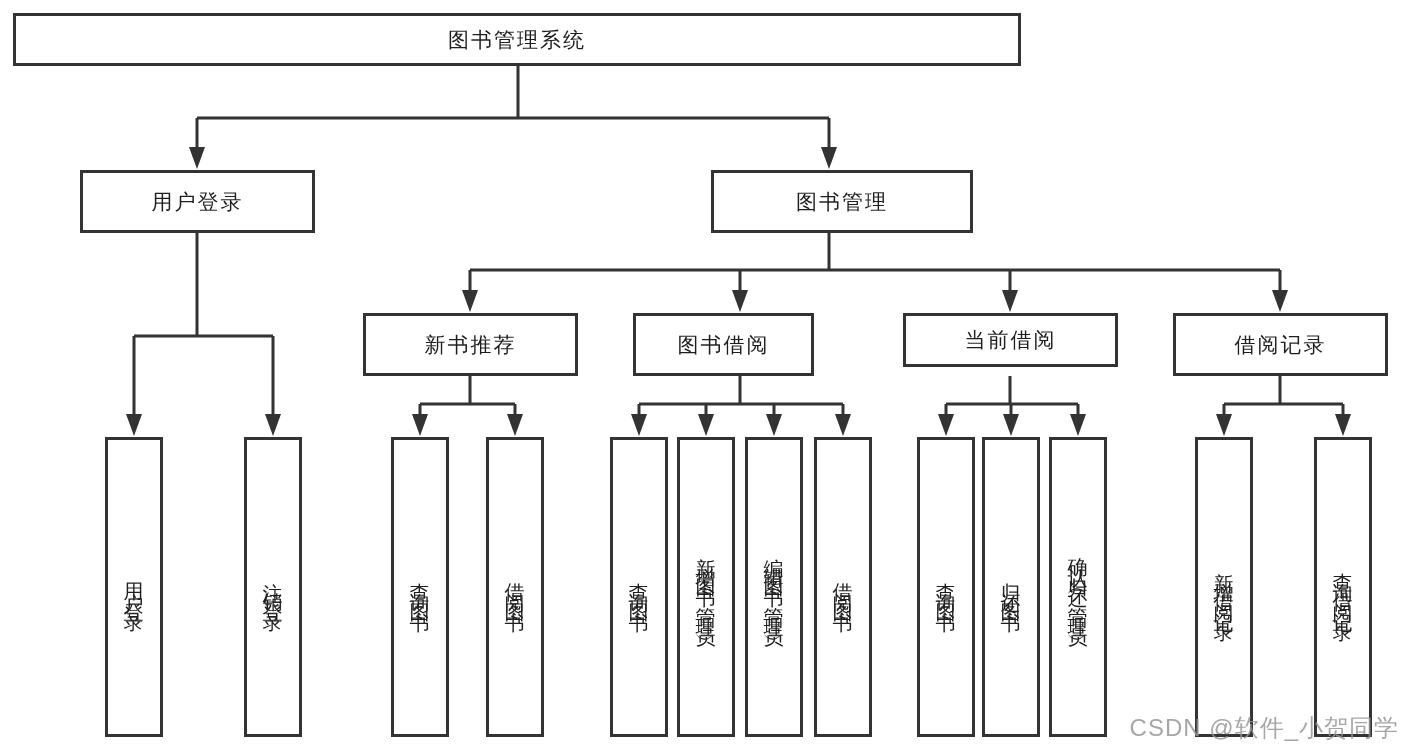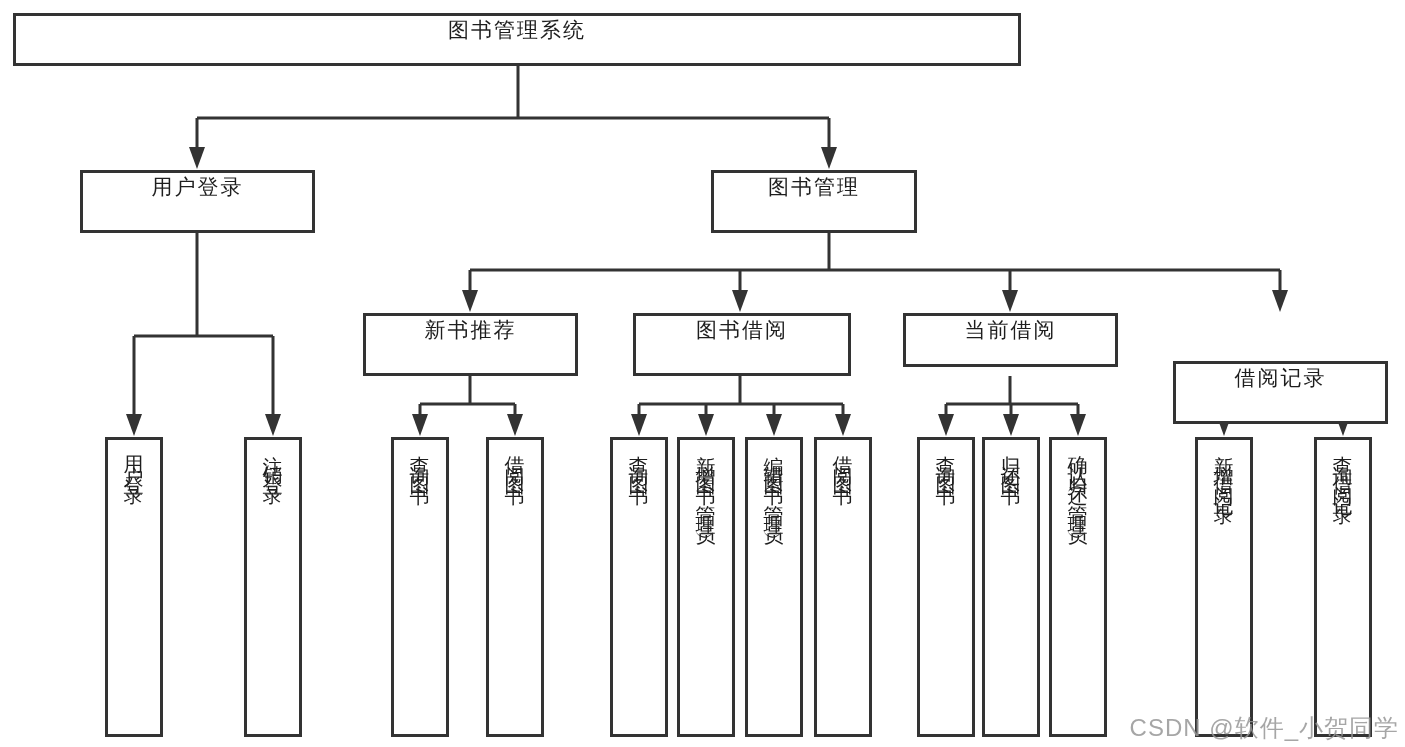--- a/index.html
+++ b/index.html
@@ -3,21 +3,21 @@
 <meta charset="utf-8">
 <style>
   html,body { margin:0; padding:0; background:#ffffff; }
   .canvas {
     position:relative; width:1405px; height:747px; background:#ffffff;
     font-family:"Liberation Sans", sans-serif; overflow:hidden;
   }
   .layer { position:absolute; left:0; top:0; width:1405px; height:747px; }
   .node {
     position:absolute; background:#ffffff; border:3px solid #333333;
-    box-sizing:border-box; display:flex; justify-content:center;
+    box-sizing:border-box; display:flex; align-items:center; justify-content:center;
     color:#1e1e1e;
   }
   .hlabel { font-size:21px; letter-spacing:2px; white-space:nowrap; }
   .leaf { width:58px; height:300px; top:437px; }
   .vlabel {
     writing-mode:vertical-rl; text-orientation:mixed;
     font-size:20px; letter-spacing:10px; line-height:1; white-space:nowrap;
   }
   .watermark {
     position:absolute; right:6px; bottom:3px; z-index:5;
@@ -77,34 +77,34 @@
     </g>
   </svg>
 
   <div class="node" style="left:13px; top:13px; width:1008px; height:53px;">
     <span class="hlabel">图书管理系统</span>
   </div>
 
   <div class="node" style="left:80px; top:170px; width:235px; height:63px;">
     <span class="hlabel">用户登录</span>
   </div>
-  <div class="node" style="left:711px; top:170px; width:206px; height:63px;">
+  <div class="node" style="left:711px; top:170px; width:262px; height:63px;">
     <span class="hlabel">图书管理</span>
   </div>
 
   <div class="node" style="left:363px; top:313px; width:215px; height:63px;">
     <span class="hlabel">新书推荐</span>
   </div>
-  <div class="node" style="left:633px; top:313px; width:218px; height:63px;">
+  <div class="node" style="left:633px; top:313px; width:181px; height:63px;">
     <span class="hlabel">图书借阅</span>
   </div>
   <div class="node" style="left:903px; top:313px; width:215px; height:54px;">
     <span class="hlabel">当前借阅</span>
   </div>
-  <div class="node" style="left:1173px; top:313px; width:215px; height:63px;margin-top:48px;">
+  <div class="node" style="left:1173px; top:313px; width:215px; height:63px;">
     <span class="hlabel">借阅记录</span>
   </div>
 
   <div class="node leaf" style="left:105px;">
     <span class="vlabel">用户登录</span>
   </div>
   <div class="node leaf" style="left:244px;">
     <span class="vlabel">注销登录</span>
   </div>
 

